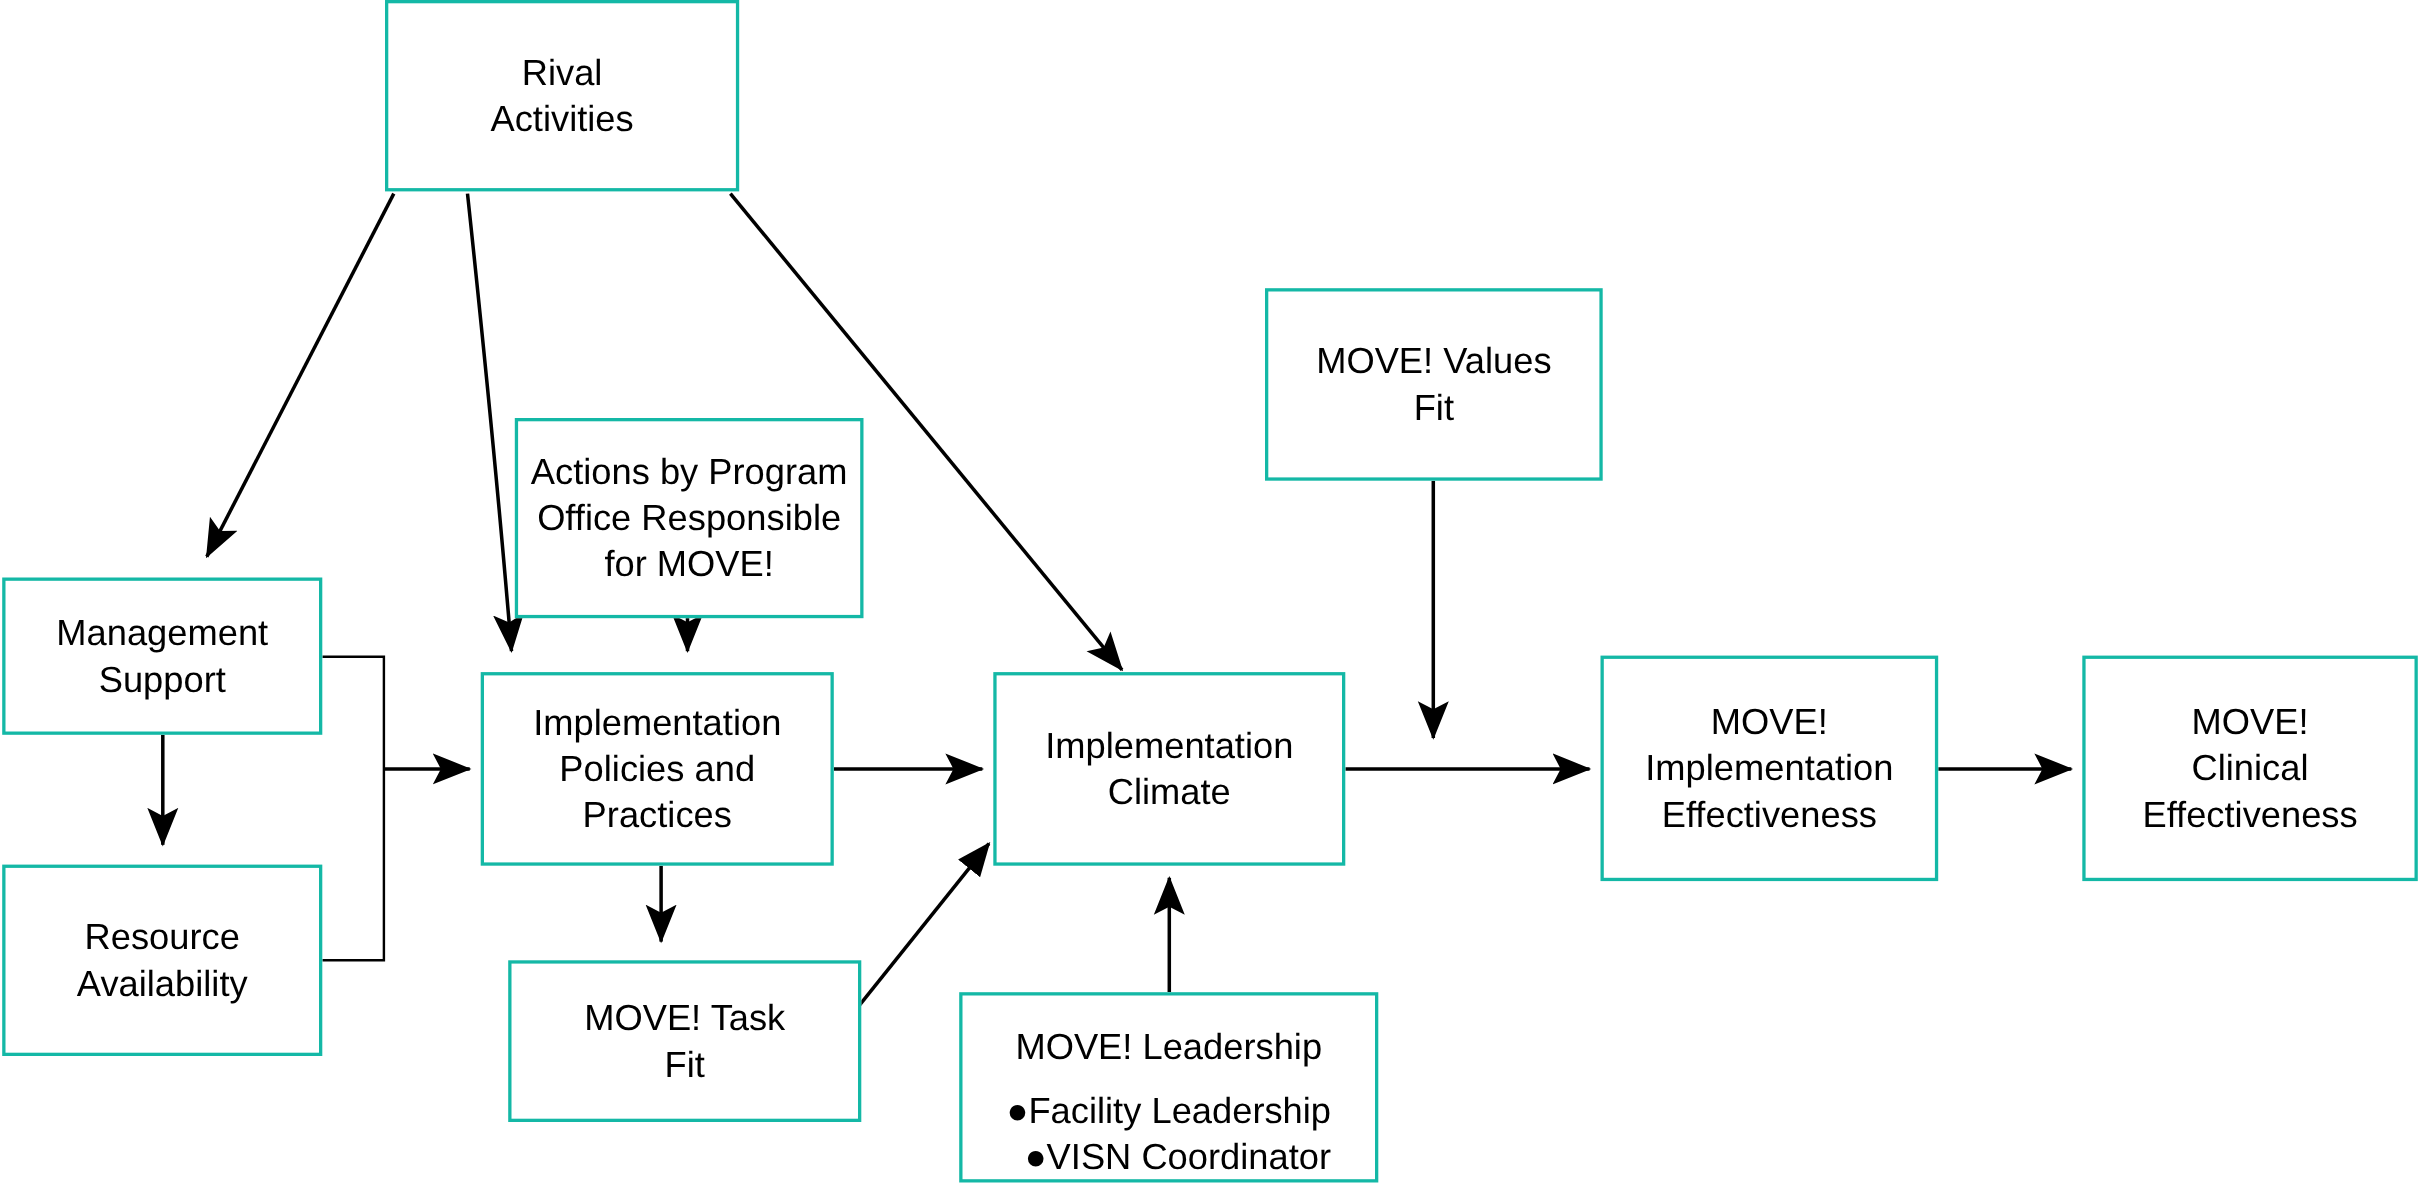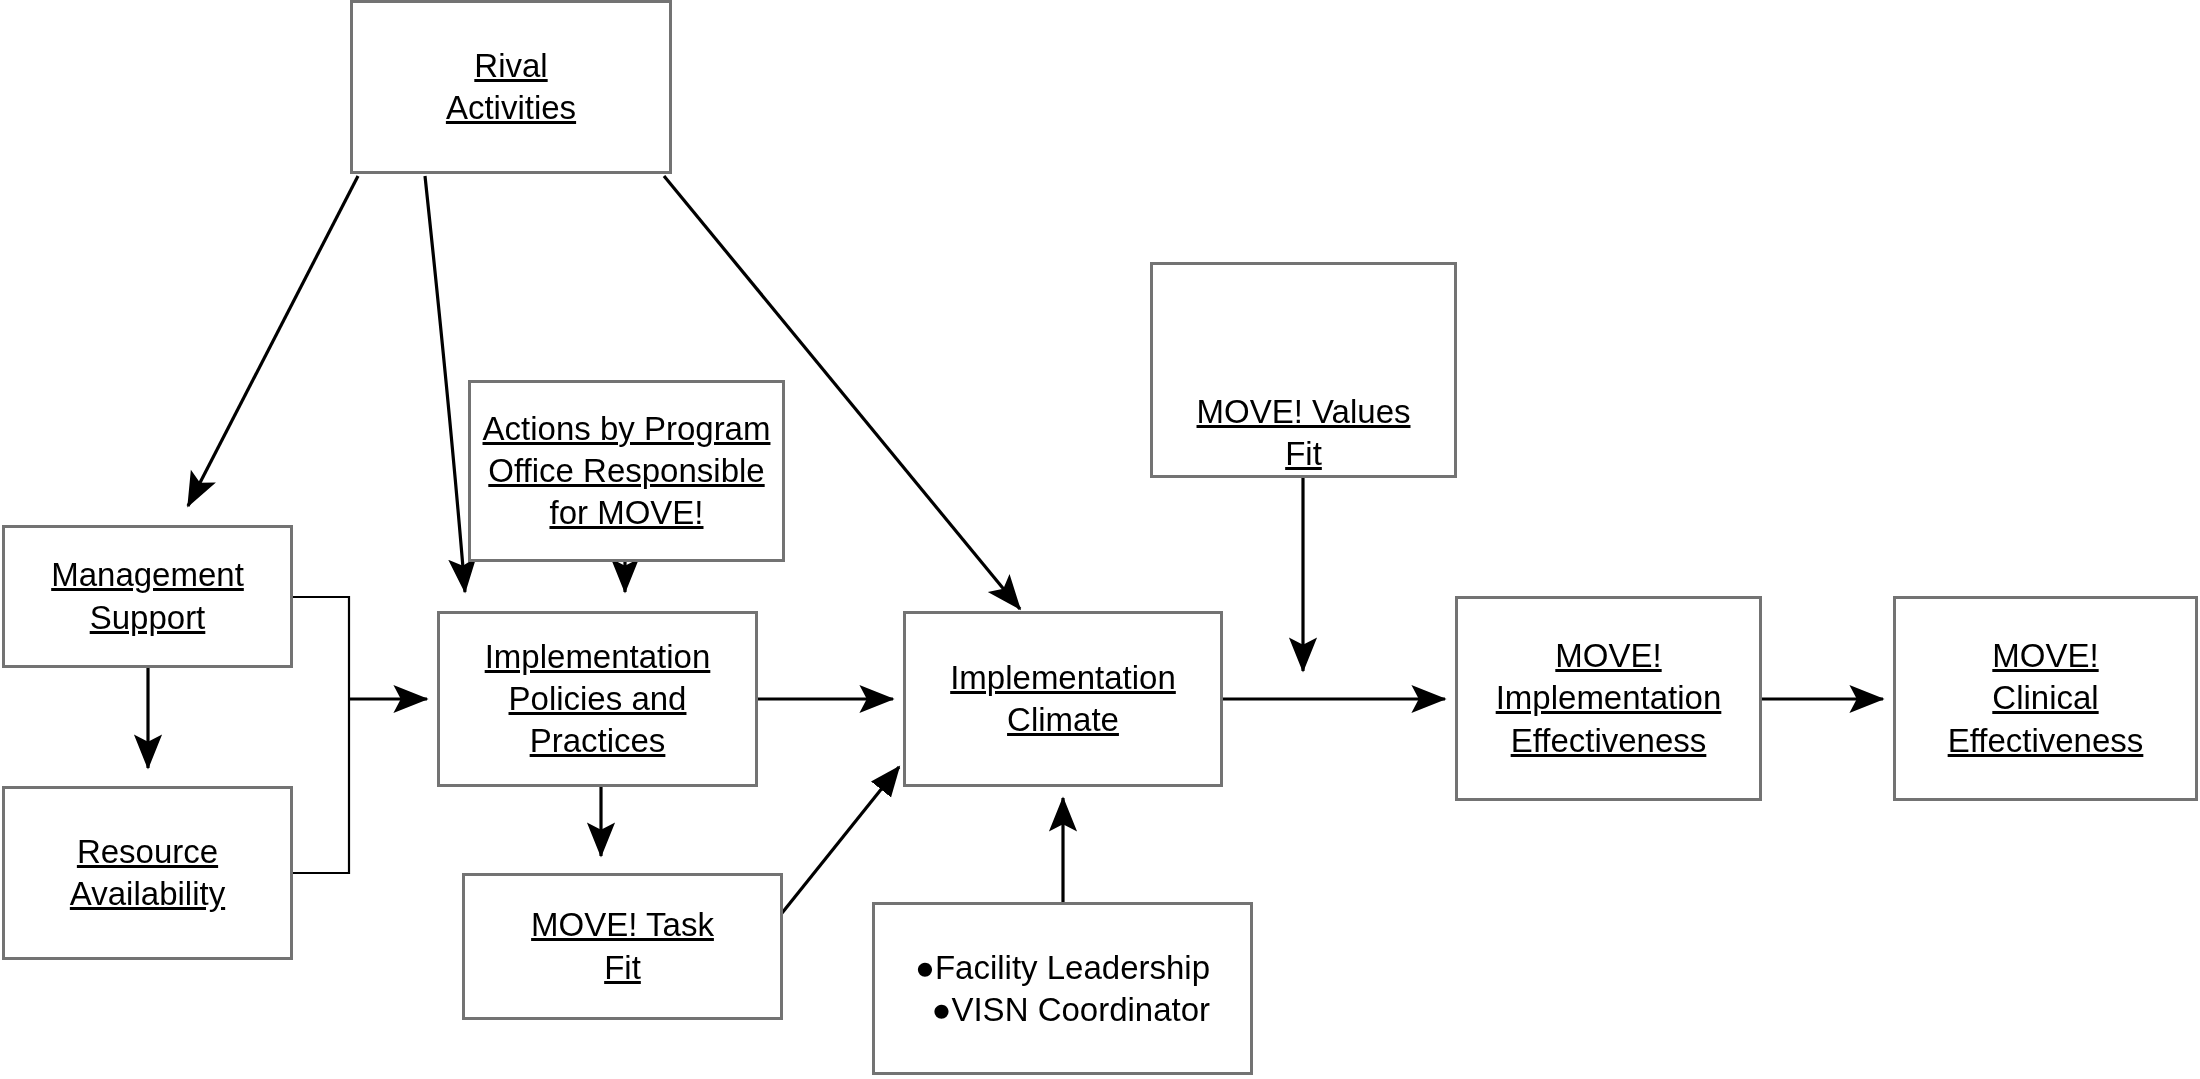--- a/index.html
+++ b/index.html
@@ -18,31 +18,30 @@
   svg.edges {
     position: absolute;
     left: 0;
     top: 0;
     width: 2200px;
     height: 1079px;
   }
   .node {
     position: absolute;
     box-sizing: border-box;
-    border: 3px solid #737373;
+    border: 3px solid #14b8a6;
     background: #ffffff;
     display: flex;
     align-items: center;
     justify-content: center;
     text-align: center;
     color: #000000;
     font-size: 33px;
     line-height: 1.28;
     z-index: 2;
-    text-decoration: underline;
   }
   .node .lines {
     padding: 0 6px;
     white-space: pre-line;
   }
   .node.leadership {
     align-items: flex-start;
     justify-content: flex-start;
     padding-top: 26px;
   }
@@ -139,21 +138,21 @@
 
   <div class="node" id="n0" style="left: 350px; top: 0px; width: 322px; height: 174px;">
     <div class="lines">Rival
 Activities</div>
   </div>
   <div class="node" id="n1" style="left: 468px; top: 380px; width: 317px; height: 182px;">
     <div class="lines">Actions by Program
 Office Responsible
 for MOVE!</div>
   </div>
-  <div class="node" id="n2" style="left: 1150px; top: 262px; width: 307px; height: 216px; align-items: flex-end;">
+  <div class="node" id="n2" style="left: 1150px; top: 262px; width: 307px; height: 175px;">
     <div class="lines">MOVE! Values
 Fit</div>
   </div>
   <div class="node" id="n4" style="left: 2px; top: 786px; width: 291px; height: 174px;">
     <div class="lines">Resource
 Availability</div>
   </div>
   <div class="node" id="n3" style="left: 2px; top: 525px; width: 291px; height: 143px;">
     <div class="lines">Management
 Support</div>
@@ -177,20 +176,21 @@
 Clinical
 Effectiveness</div>
   </div>
   <div class="node" id="n9" style="left: 437px; top: 873px; width: 321px; height: 147px; margin-left: 25px;">
     <div class="lines">MOVE! Task
 Fit</div>
   </div>
 
   <div class="node leadership" id="nlead" style="left: 872px; top: 902px; width: 381px; height: 173px;">
     <div class="lead-wrap">
+      <span class="lead-title">MOVE! Leadership</span>
       <ul>
         <li>
           <span class="bullet">●</span><span>Facility Leadership</span>
         </li>
         <li>
           <span class="bullet">●</span><span>VISN Coordinator</span>
         </li>
       </ul>
     </div>
   </div>

